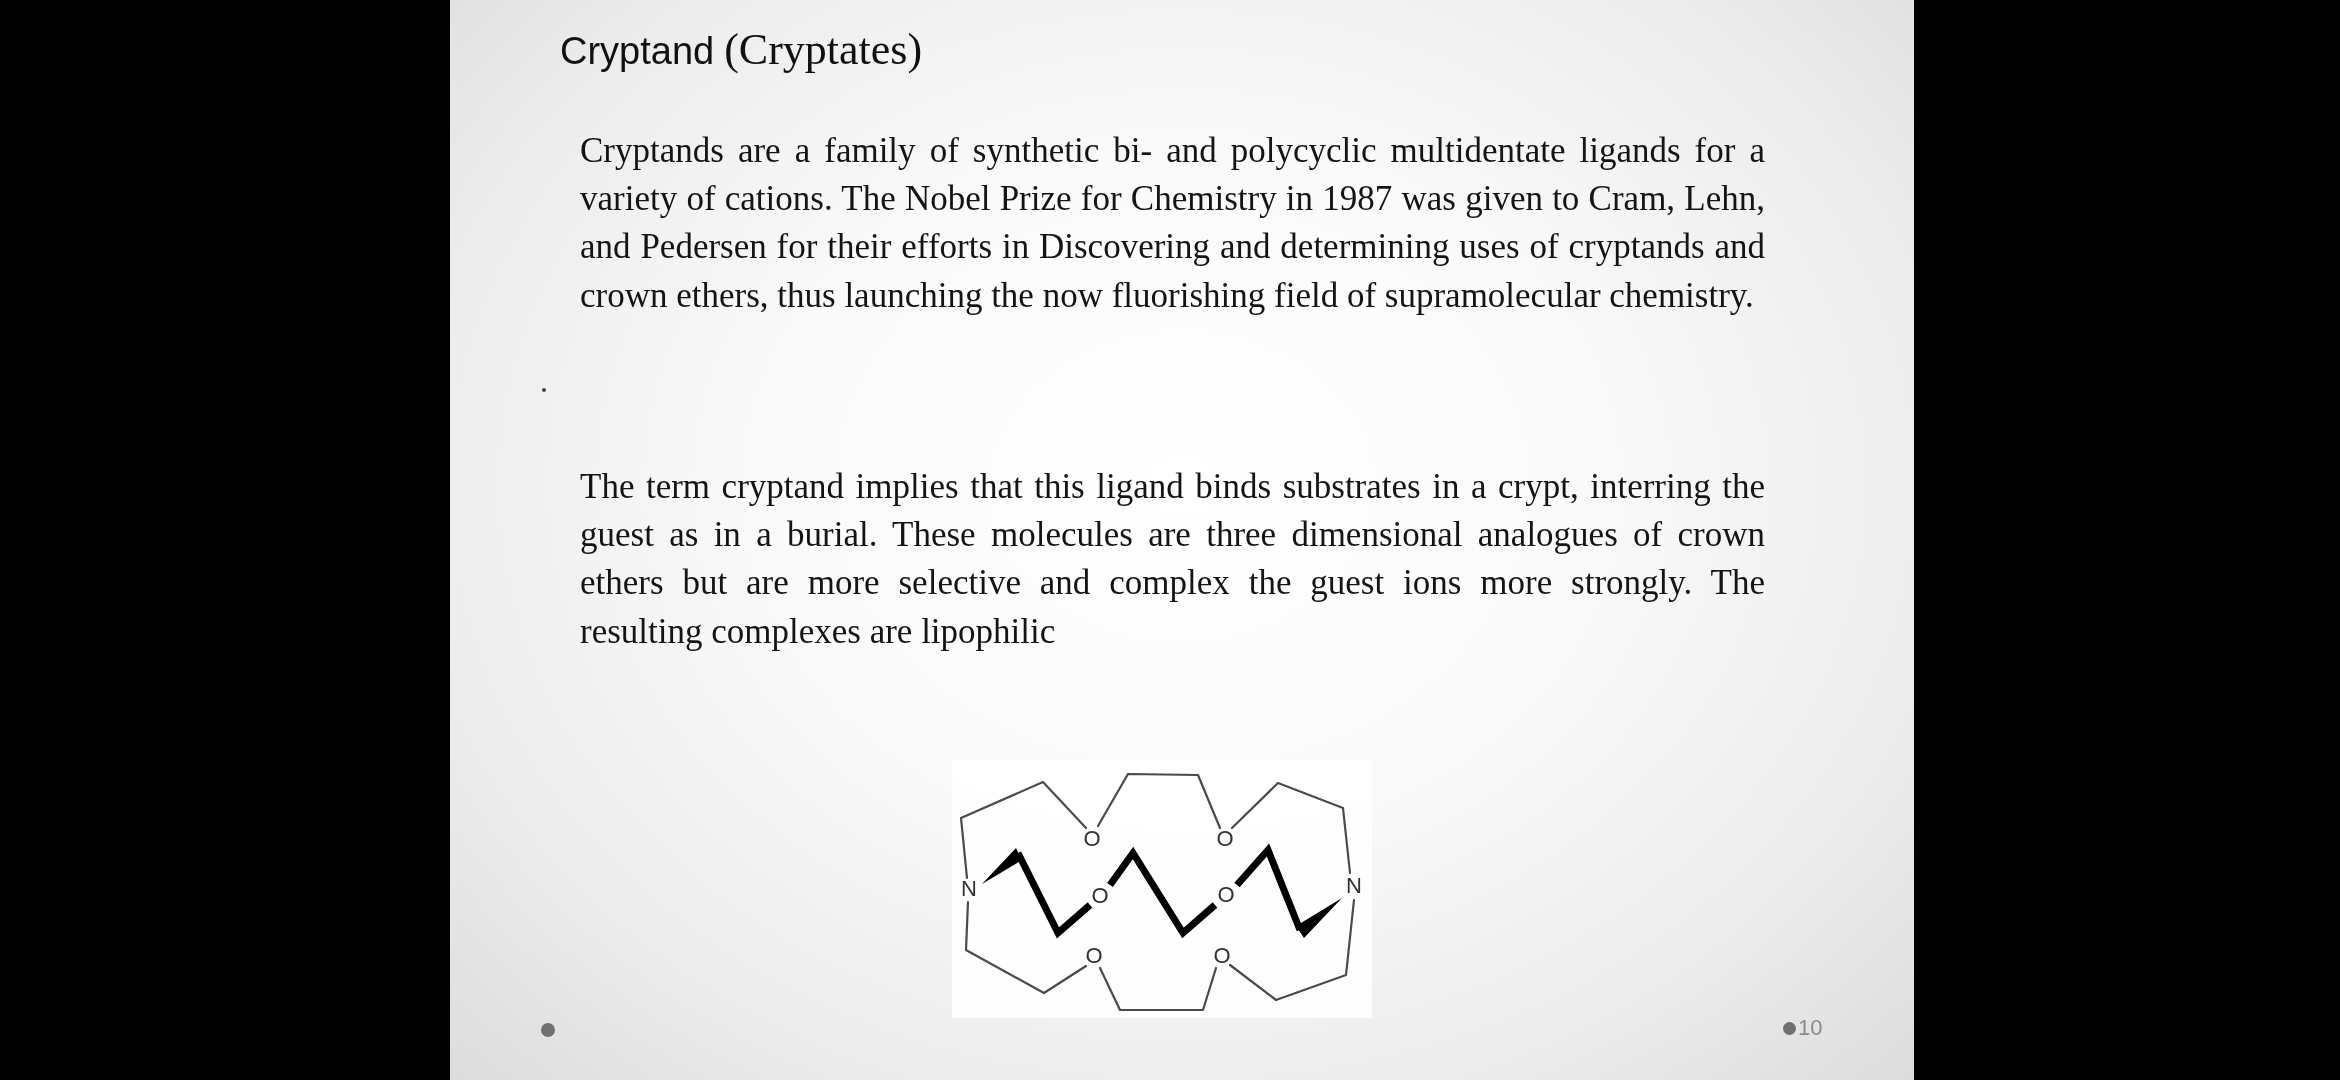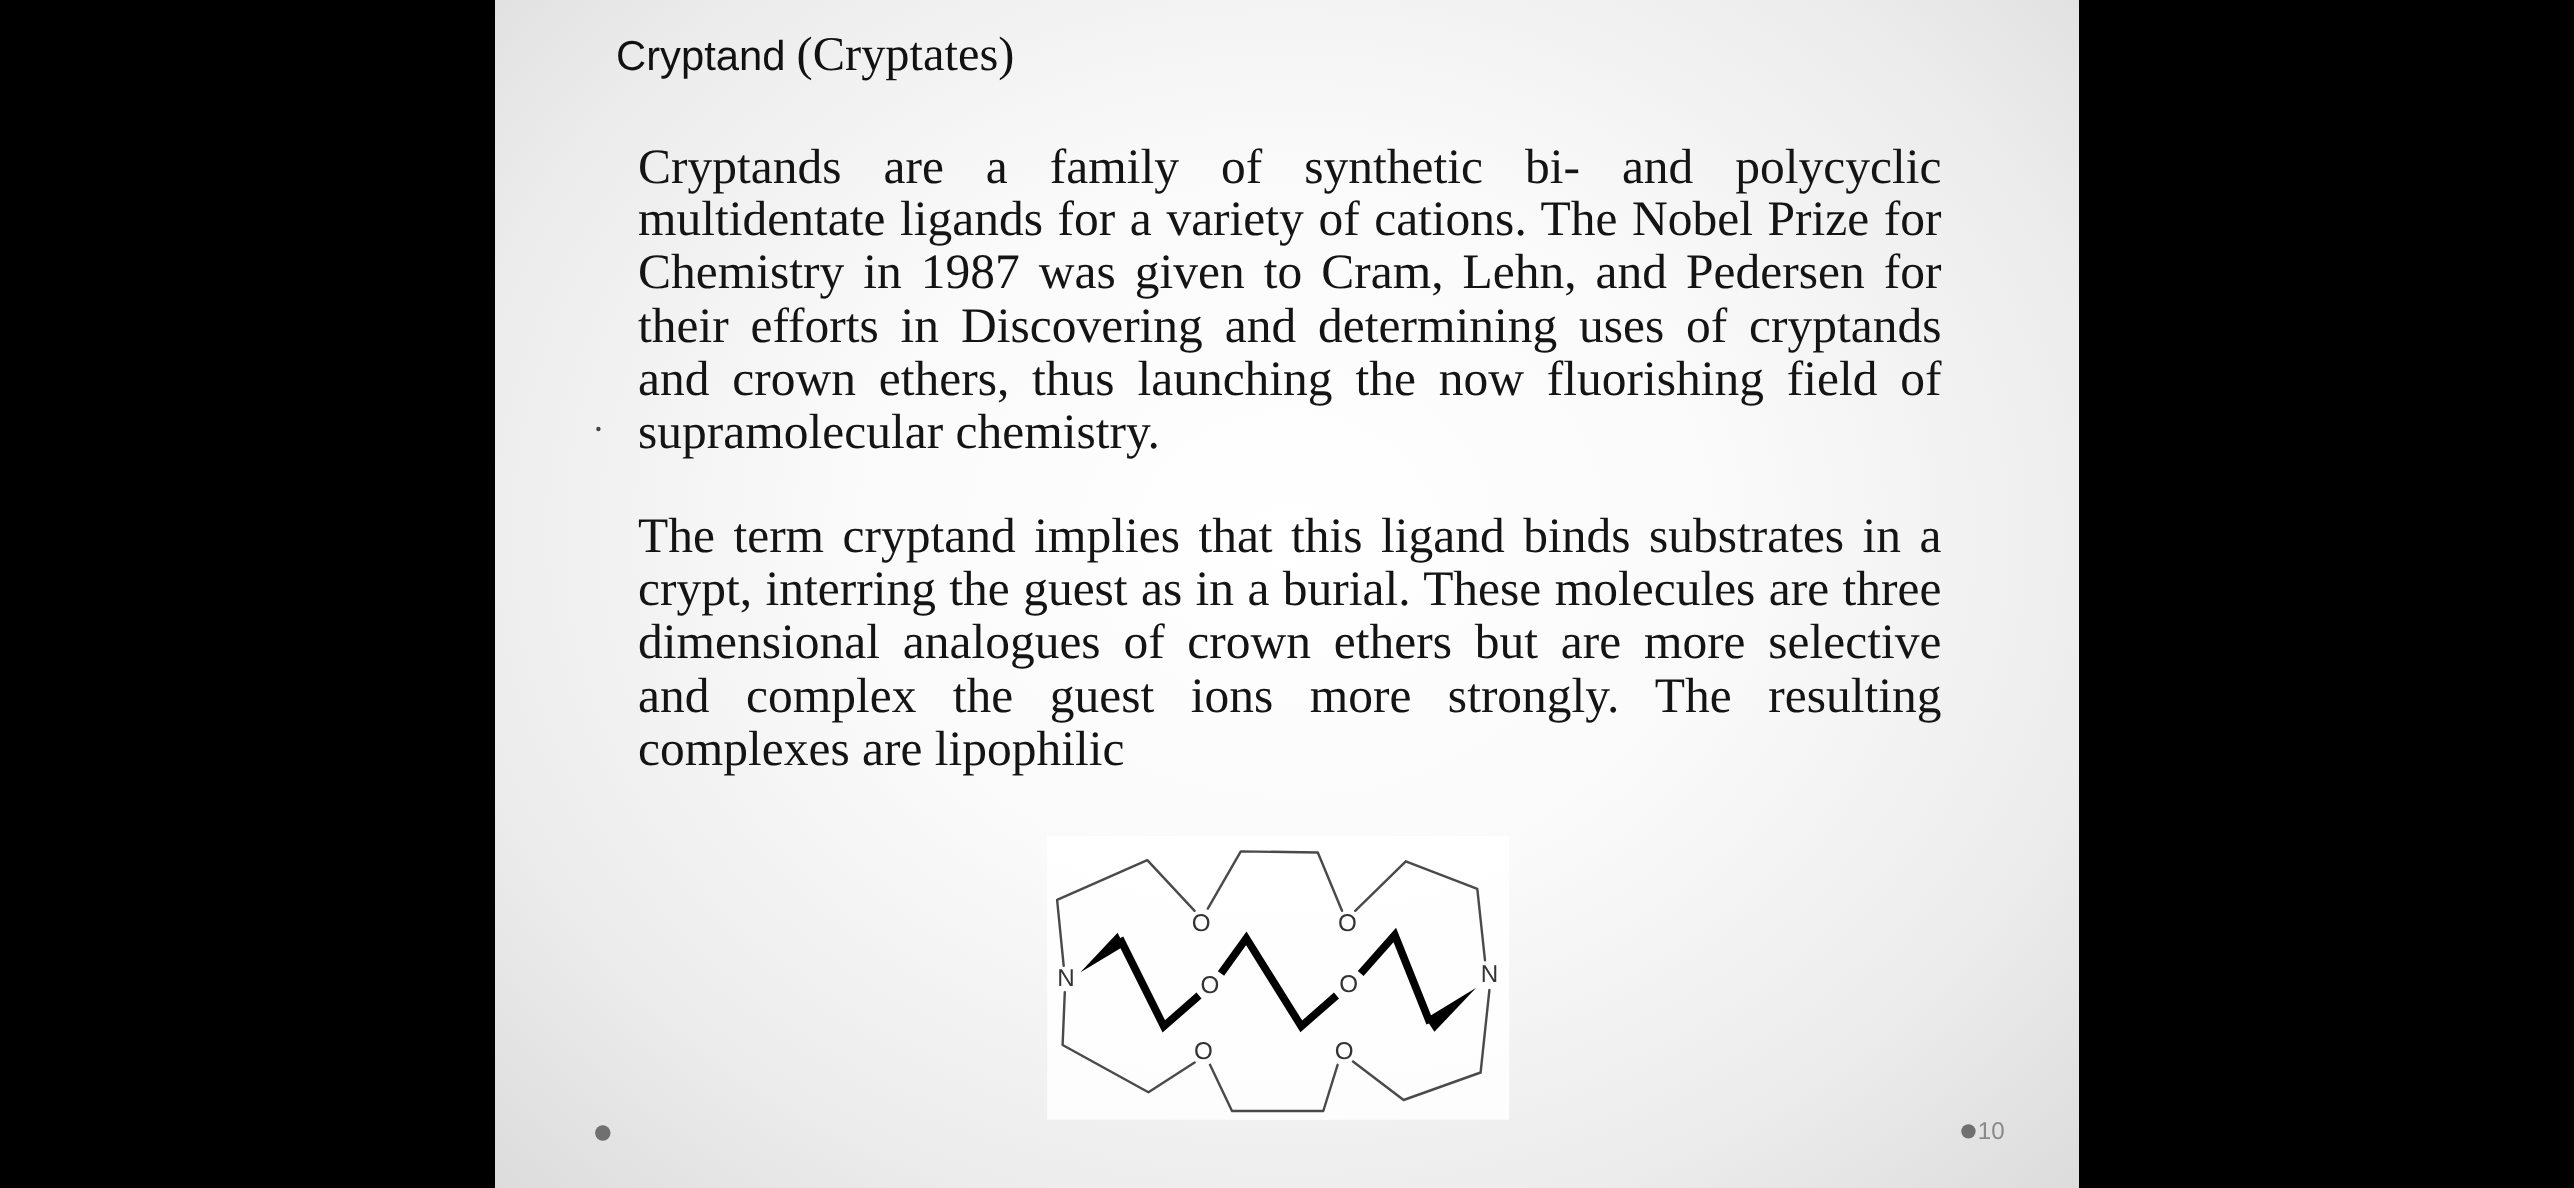--- a/index.html
+++ b/index.html
@@ -17,20 +17,21 @@
       background: #000;
     }
     .slide {
       position: absolute;
       left: 450px;
       top: 0;
       width: 1440px;
       height: 1080px;
       background: radial-gradient(ellipse at 50% 45%, #ffffff 0%, #fafafa 40%, #ececec 75%, #dcdcdc 100%);
       overflow: hidden;
+      padding-left: 24px;
     }
     .title {
       position: absolute;
       left: 110px;
       top: 22px;
       font-size: 40px;
       line-height: 56px;
       color: #111111;
       white-space: nowrap;
     }
@@ -40,21 +41,21 @@
     }
     .title .serif {
       font-family: "Liberation Serif", serif;
       font-size: 44px;
     }
     .para {
       position: absolute;
       left: 130px;
       width: 1185px;
       font-family: "Liberation Serif", serif;
-      font-size: 45px;
+      font-size: 35px;
       line-height: 48.2px;
       color: #141414;
       text-align: justify;
       text-align-last: left;
     }
     .para-1 { top: 127px; }
     .para-2 { top: 463px; }
     .stray-dot {
       position: absolute;
       left: 92px;

